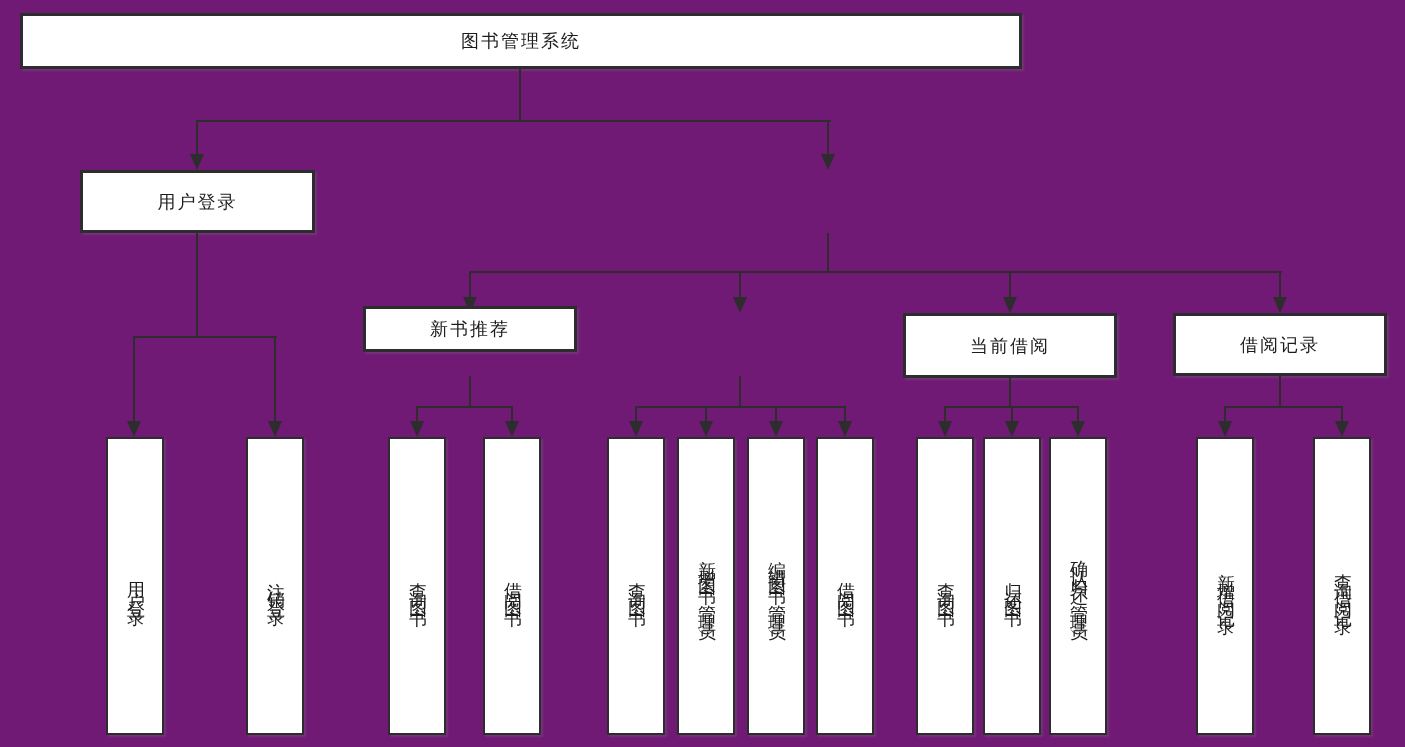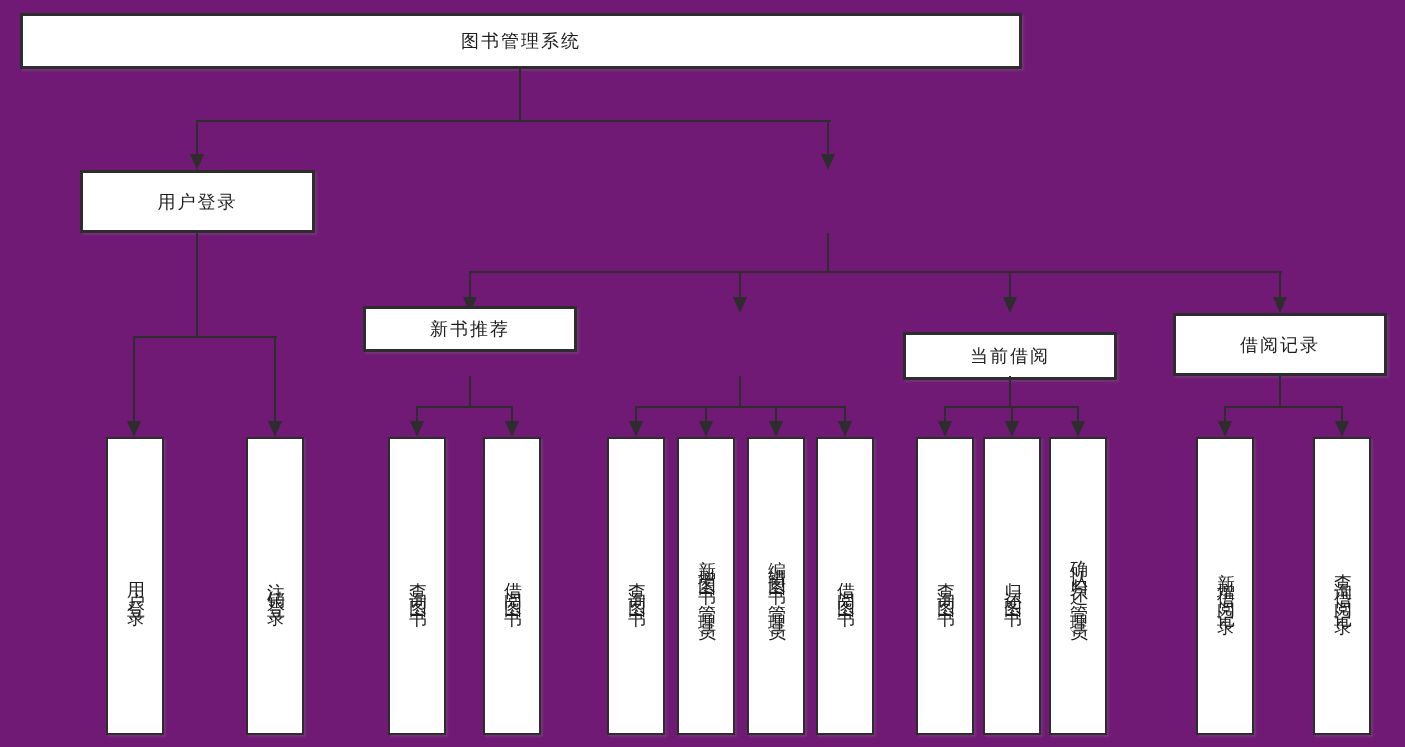--- a/index.html
+++ b/index.html
@@ -83,21 +83,21 @@
   <div class="vl" style="left:469px;top:271px;height:27px;"></div>
   <div class="ah" style="left:463px;top:297px;"></div>
   <div class="vl" style="left:739px;top:271px;height:27px;"></div>
   <div class="ah" style="left:733px;top:297px;"></div>
   <div class="vl" style="left:1009px;top:271px;height:27px;"></div>
   <div class="ah" style="left:1003px;top:297px;"></div>
   <div class="vl" style="left:1279px;top:271px;height:27px;"></div>
   <div class="ah" style="left:1273px;top:297px;"></div>
 
   <div class="box" style="left:363px;top:306px;width:214px;height:46px;">新书推荐</div>
-  <div class="box" style="left:903px;top:313px;width:214px;height:48px;margin-top:19px;">当前借阅</div>
+  <div class="box" style="left:903px;top:313px;width:214px;height:65px;">当前借阅</div>
   <div class="box" style="left:1173px;top:313px;width:214px;height:63px;">借阅记录</div>
 
   <div class="vl" style="left:469px;top:376px;height:31px;"></div>
   <div class="hl" style="left:416px;top:406px;width:97px;"></div>
   <div class="vl" style="left:416px;top:406px;height:16px;"></div>
   <div class="ah" style="left:410px;top:421px;"></div>
   <div class="vl" style="left:511px;top:406px;height:16px;"></div>
   <div class="ah" style="left:505px;top:421px;"></div>
 
   <div class="vl" style="left:739px;top:376px;height:31px;"></div>

